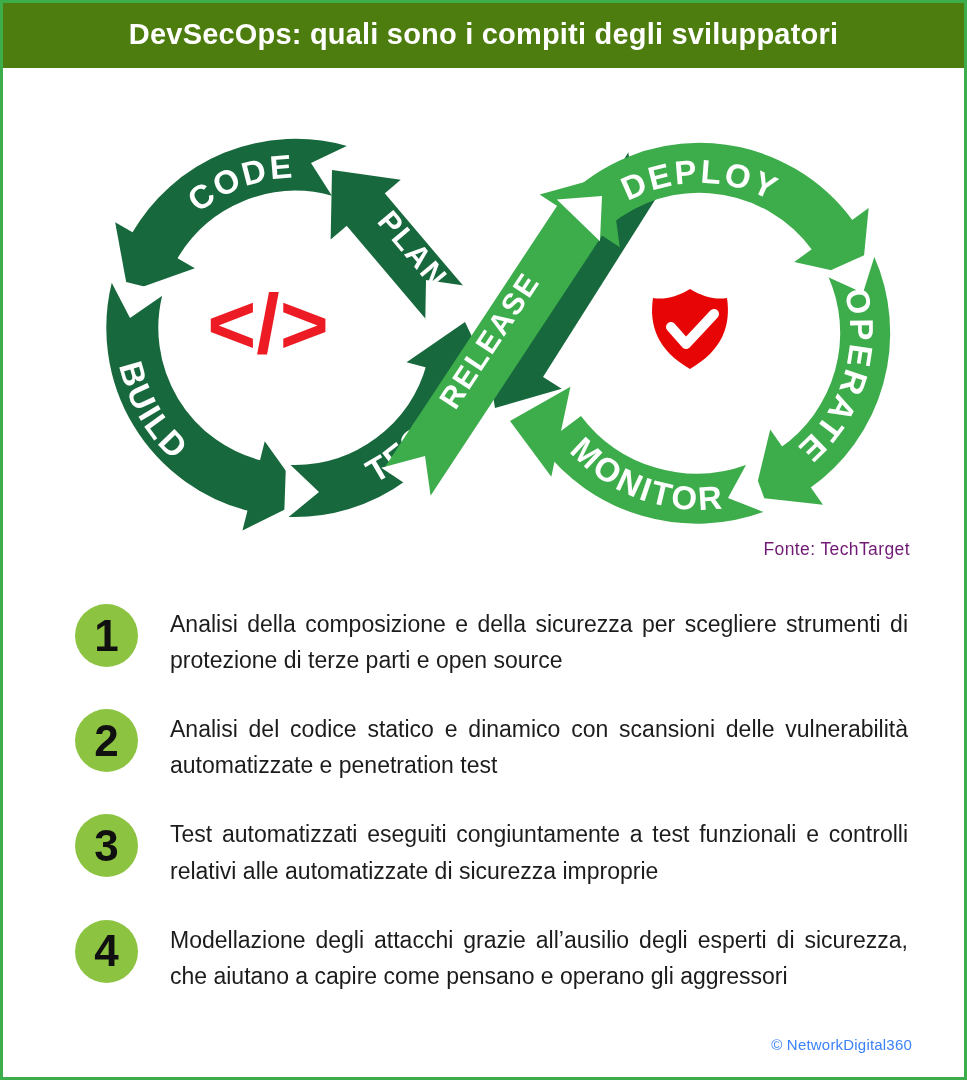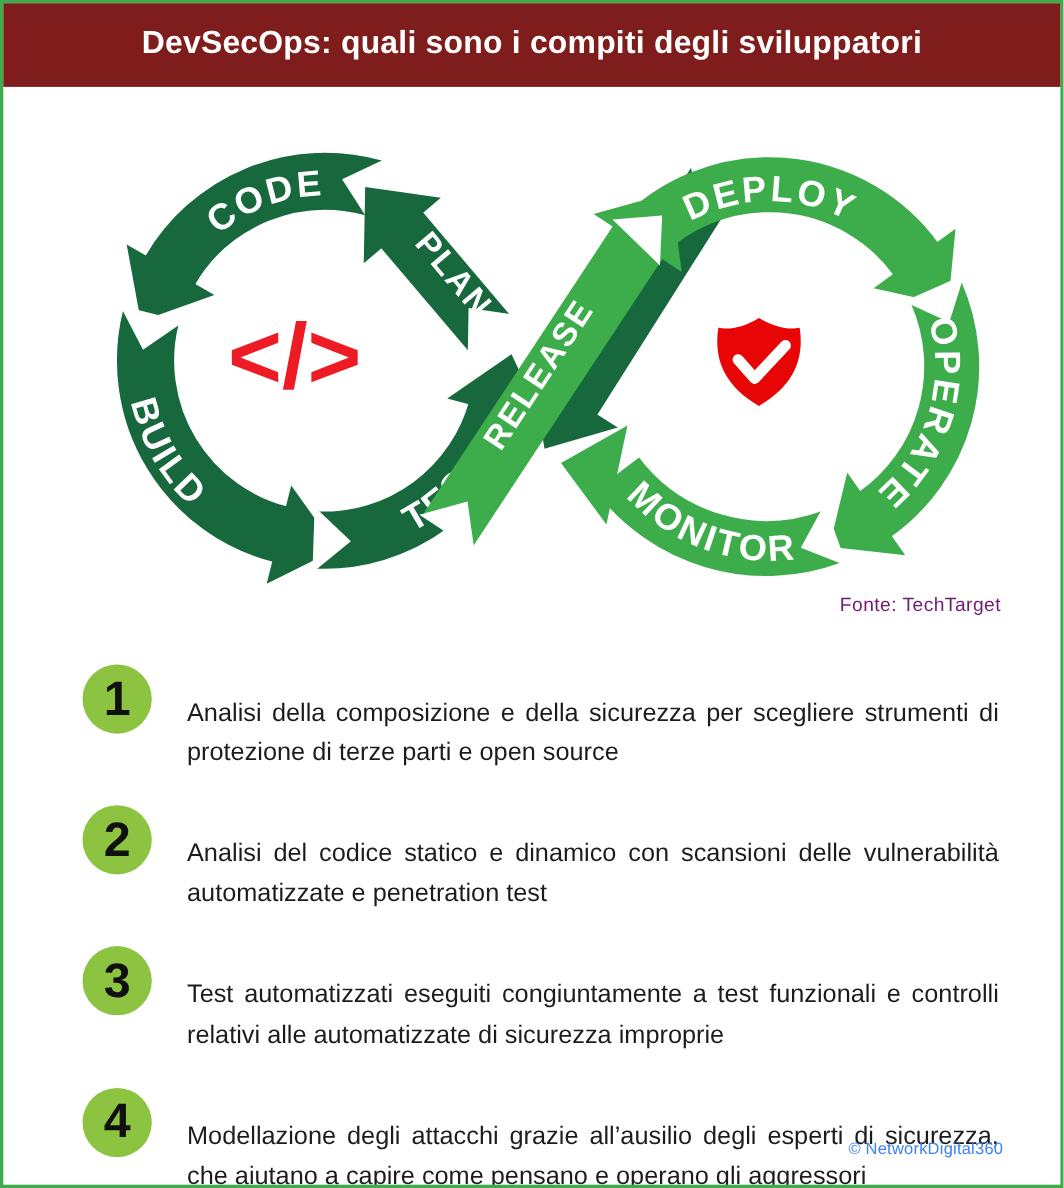--- a/index.html
+++ b/index.html
@@ -2,22 +2,22 @@
 <html><head>
 <meta charset="utf-8">
 <style>
   html,body{margin:0;padding:0;background:#ffffff;}
   .page{
     position:relative;width:967px;height:1080px;box-sizing:border-box;
     background:#ffffff;border:3px solid #3dad4c;overflow:hidden;
     font-family:"Liberation Sans",sans-serif;
   }
   .header{
-    position:absolute;top:-3px;left:-3px;right:-3px;height:79px;
-    background:#7f1d1d;display:flex;align-items:center;justify-content:center;text-align:center;
+    position:absolute;top:-3px;left:-3px;right:-3px;height:68px;
+    background:#4d7c0f;display:flex;align-items:center;justify-content:center;text-align:center;
   }
   .header h1{
     margin:0;color:#ffffff;font-size:29px;font-weight:bold;letter-spacing:.2px;
   }
   .diagram{position:absolute;left:52px;top:100px;}
   svg text{font-family:"Liberation Sans",sans-serif;}
   .loop-label{fill:#ffffff;font-weight:bold;font-size:33px;letter-spacing:2.5px;}
   .loop-label-sm{fill:#ffffff;font-weight:bold;font-size:30px;letter-spacing:2px;}
   .dark{fill:none;stroke:#17683c;}
   .darkfill{fill:#17683c;}
@@ -30,21 +30,21 @@
   }
   .steps{position:absolute;left:72px;top:601px;width:833px;}
   .step{display:flex;align-items:flex-start;margin-bottom:31px;}
   .step-num{
     flex:0 0 63px;width:63px;height:63px;border-radius:50%;background:#8cc341;
     display:flex;align-items:center;justify-content:center;
     color:#101010;font-size:44px;font-weight:bold;margin-right:32px;
   }
   .step-text{
     width:738px;color:#1c1c1c;font-size:23px;line-height:1.57;
-    text-align:justify;padding-top:2px;margin-top:23px;
+    text-align:justify;padding-top:2px;
   }
   .footer{
     position:absolute;top:1033px;right:52px;
     color:#3b82f6;font-size:15px;letter-spacing:.2px;
   }
 </style>
 </head>
 <body>
 
 <div class="page">

